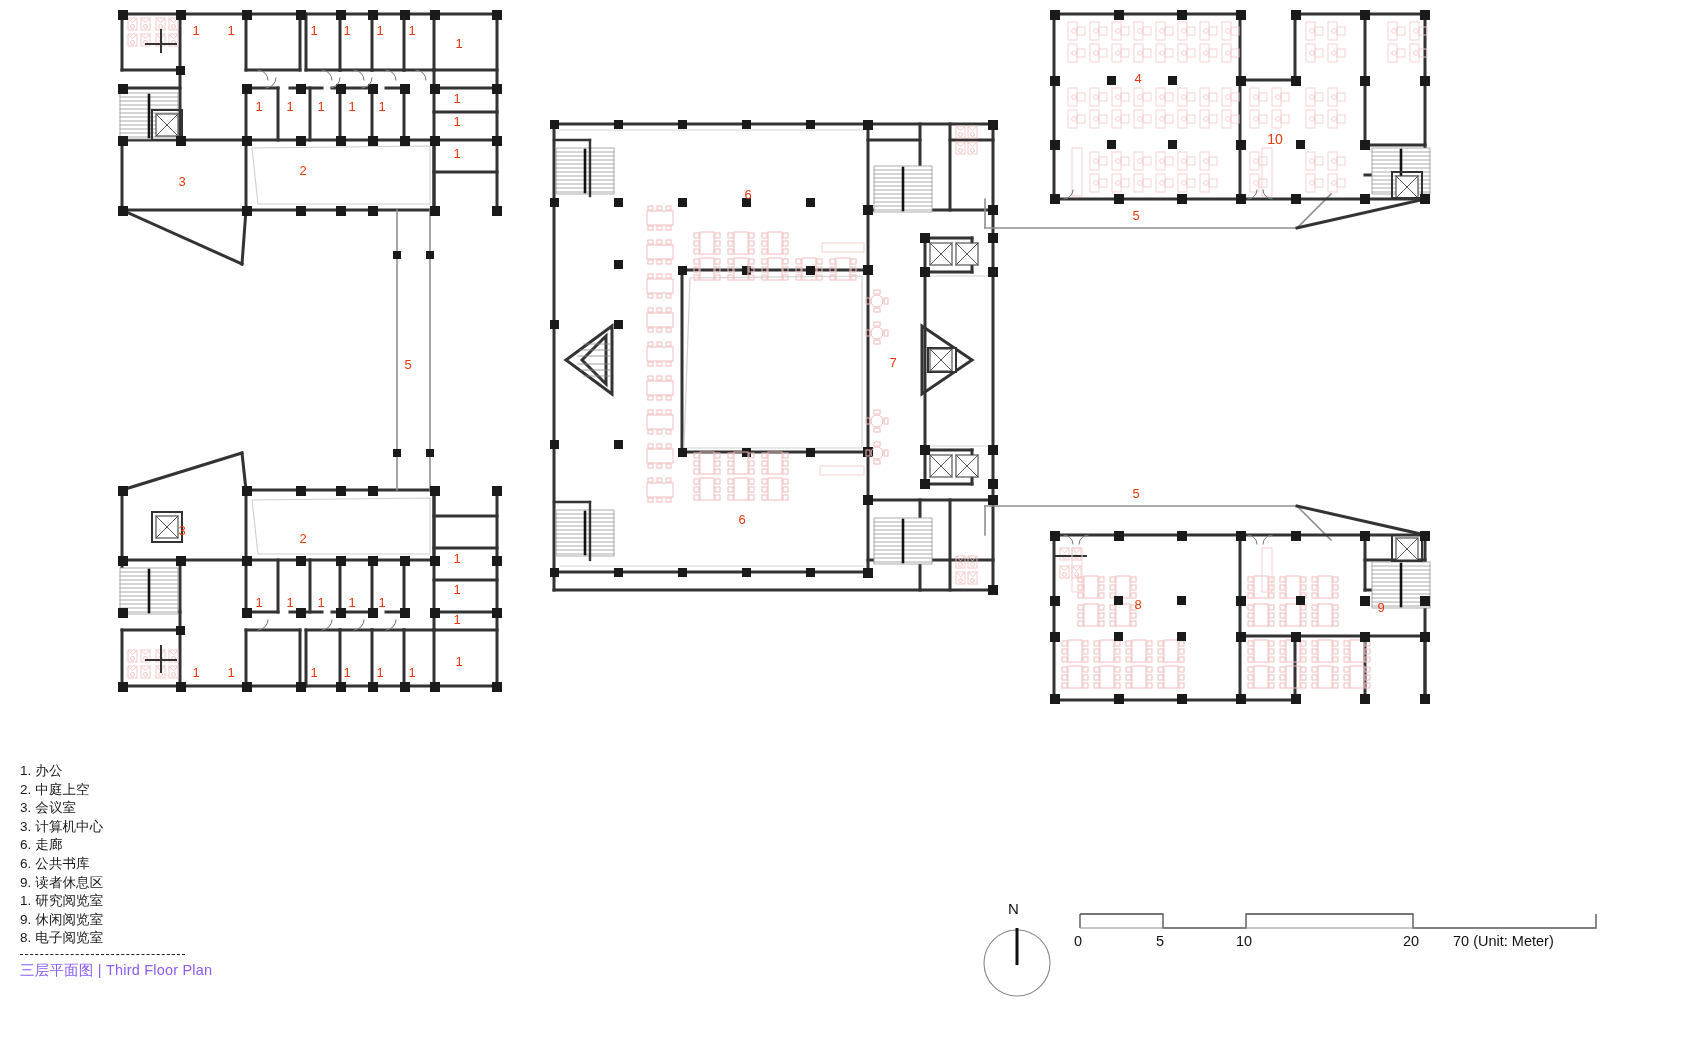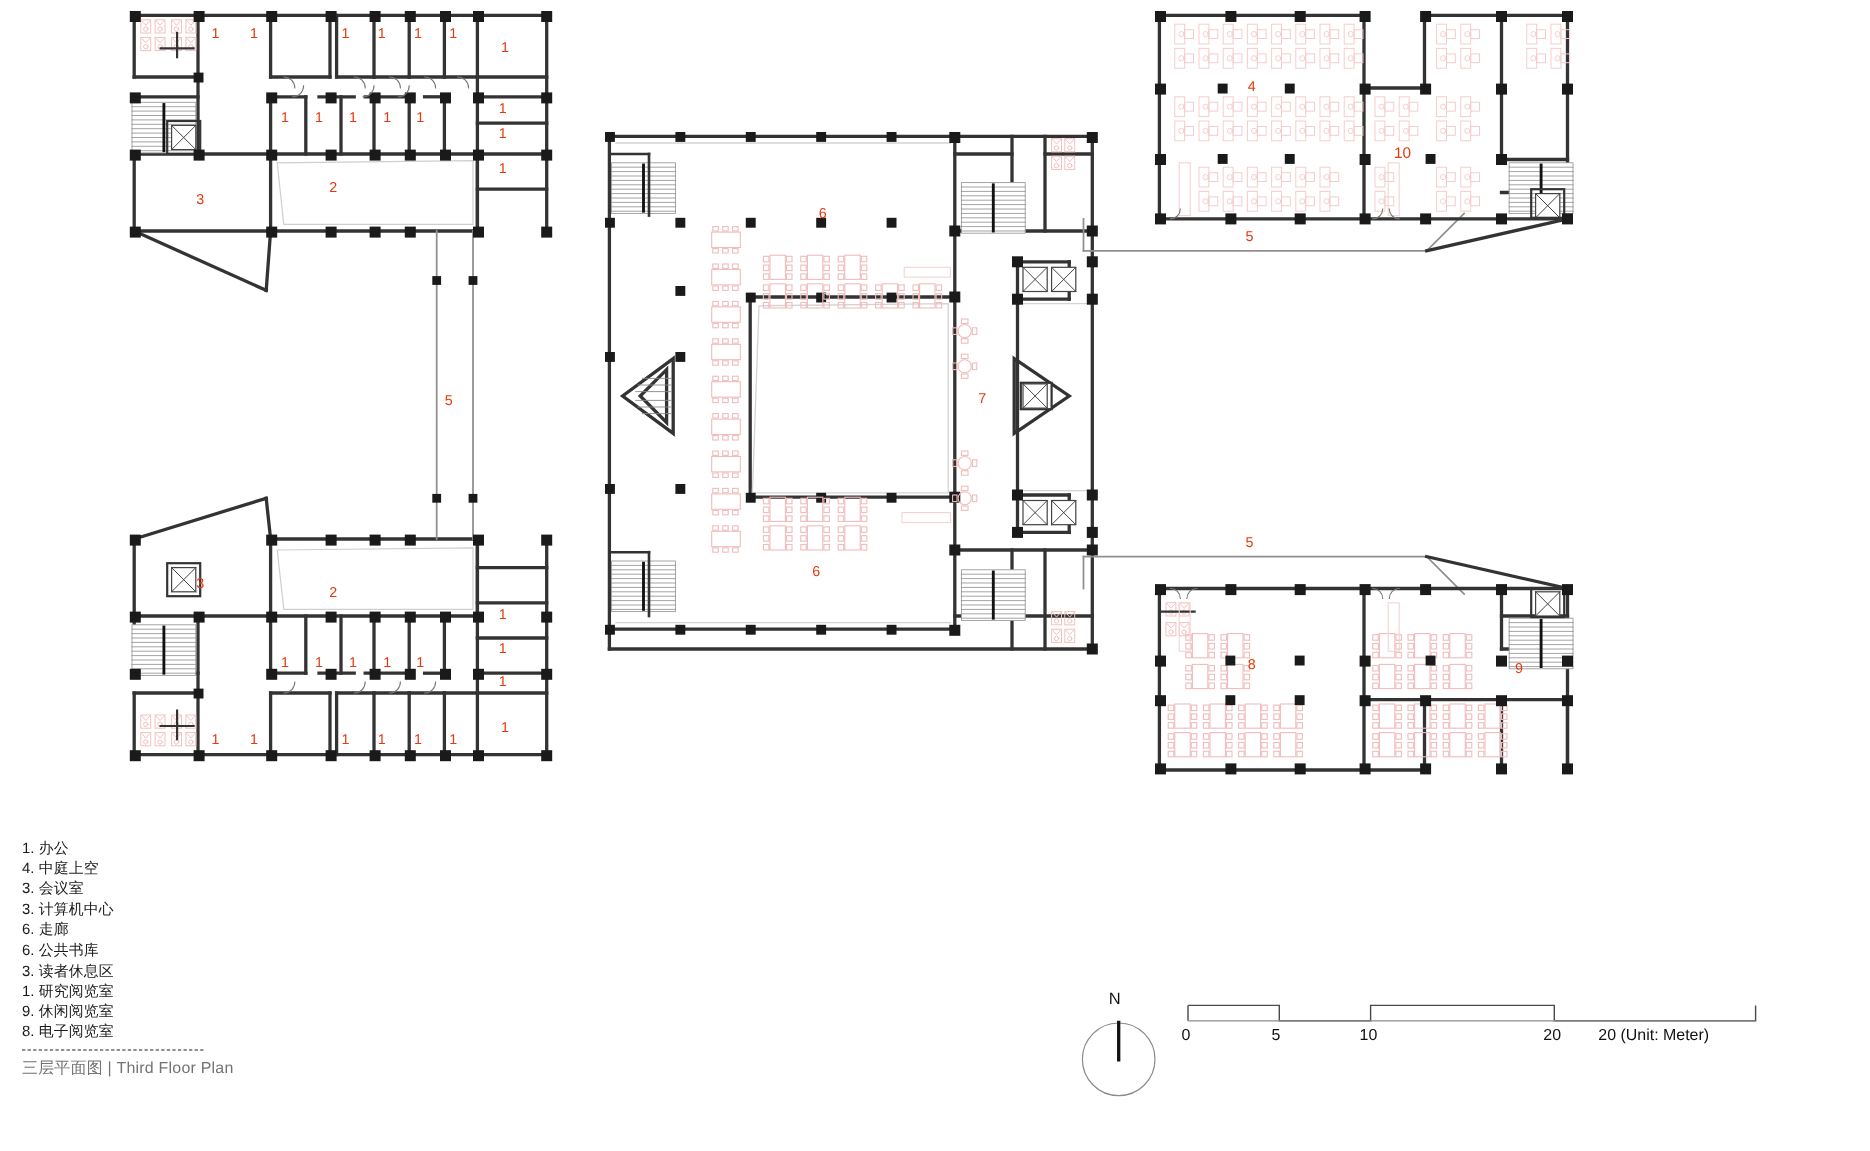--- a/index.html
+++ b/index.html
@@ -22,21 +22,21 @@
     font-size:13.5px;line-height:18.6px;
     color:#1a1a1a;white-space:nowrap;
     letter-spacing:.1px;
   }
   #legend .dashrule{
     margin-top:6px;margin-bottom:5px;
     width:165px;height:1px;
     border-top:1.6px dashed #222;
   }
   #plan-title{
-    font-size:14.5px;color:#737373;white-space:nowrap;letter-spacing:.2px;
+    font-size:14.5px;color:#8b5cf6;white-space:nowrap;letter-spacing:.2px;
   }
 
   
   #north{position:absolute;left:976px;top:900px;width:86px;height:110px;}
   #north .n-letter{
     position:absolute;left:32px;top:0;font-size:15px;color:#111;
   }
 
   
   #scalebar{position:absolute;left:1078px;top:908px;width:520px;height:60px;}
@@ -860,26 +860,26 @@
       <div class="rm" style="left: 1138px; top: 78px; color: rgb(232, 56, 13);">4</div>
       <div class="rm big" style="left: 1275px; top: 139px; color: rgb(232, 56, 13);">10</div>
       <div class="rm" style="left: 1136px; top: 215px; color: rgb(232, 56, 13);">5</div>
       <div class="rm" style="left: 1136px; top: 493px; color: rgb(232, 56, 13);">5</div>
       <div class="rm" style="left: 1138px; top: 604px; color: rgb(232, 56, 13);">8</div>
       <div class="rm" style="left: 1381px; top: 607px; color: rgb(232, 56, 13);">9</div>
     </div>
 
   <div id="legend">
     <div class="leg-line">1. 办公</div>
-    <div class="leg-line">4. 中庭上空</div>
+    <div class="leg-line">2. 中庭上空</div>
     <div class="leg-line">3. 会议室</div>
     <div class="leg-line">3. 计算机中心</div>
     <div class="leg-line">6. 走廊</div>
     <div class="leg-line">6. 公共书库</div>
-    <div class="leg-line">3. 读者休息区</div>
+    <div class="leg-line">9. 读者休息区</div>
     <div class="leg-line">1. 研究阅览室</div>
     <div class="leg-line">9. 休闲阅览室</div>
     <div class="leg-line">8. 电子阅览室</div>
     <div class="dashrule"></div>
     <div id="plan-title">三层平面图 | Third Floor Plan</div>
   </div>
 
   <div id="north">
     <div class="n-letter">N</div>
     <svg width="86" height="90" viewBox="0 0 86 90" style="position:absolute;left:0;top:18px;">
@@ -890,16 +890,16 @@
 
   <div id="scalebar">
     <svg width="520" height="30" viewBox="0 0 520 30" style="position:absolute;left:0;top:0;">
       <path d="M2 6 V20 M2 6 H85 V20 H168 V6 H335 V20 H518 V6" fill="none" stroke="#4a4a4a" stroke-width="1.3"></path>
       <line x1="2" y1="20" x2="518" y2="20" stroke="#8d8d8d" stroke-width="1.1"></line>
     </svg>
     <div class="sb-lab" style="left:-4px;">0</div>
     <div class="sb-lab" style="left:78px;">5</div>
     <div class="sb-lab" style="left:158px;">10</div>
     <div class="sb-lab" style="left:325px;">20</div>
-    <div class="sb-unit" style="left:375px;">20 (Unit: Meter)</div>
+    <div class="sb-unit" style="left:375px;">70 (Unit: Meter)</div>
   </div>
 
 </div>
 
 </body></html>

